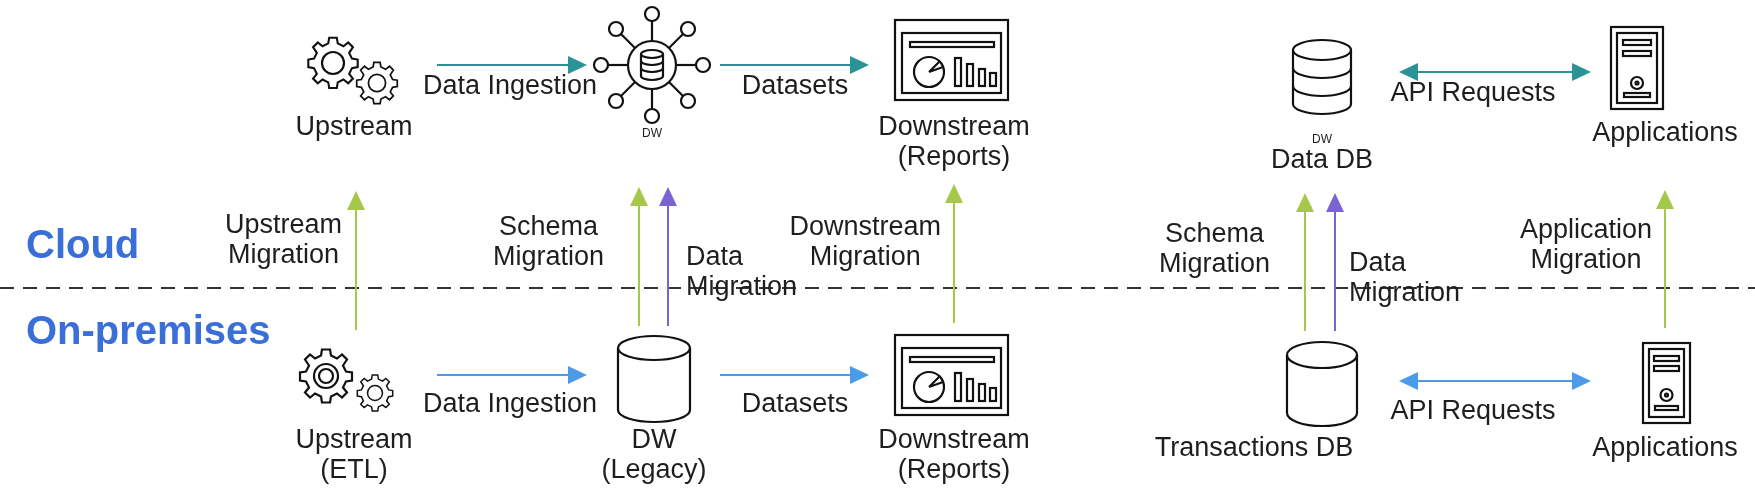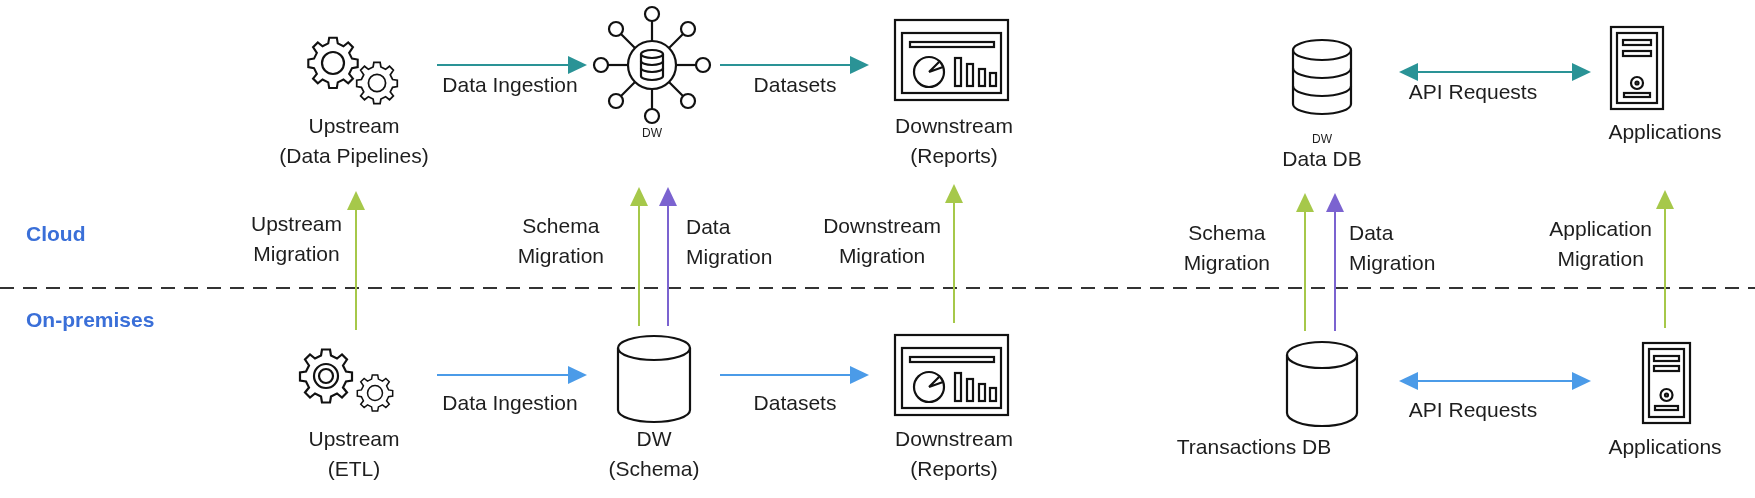--- a/index.html
+++ b/index.html
@@ -1,24 +1,24 @@
 <!DOCTYPE html>
 <html><head>
 <meta charset="utf-8">
 <style>
   html, body { margin: 0; padding: 0; background: #ffffff; }
   body { width: 1755px; height: 498px; position: relative; overflow: hidden;
          font-family: "Liberation Sans", "DejaVu Sans", sans-serif; color: #1a1a1a; }
   svg#diagram { position: absolute; left: 0; top: 0; }
-  .lbl { position: absolute; font-size: 21px; line-height: 30px; color: #1e1e1e; white-space: nowrap; }
+  .lbl { position: absolute; font-size: 27px; line-height: 30px; color: #1e1e1e; white-space: nowrap; }
   .c { text-align: center; transform: translateX(-50%); }
   .r { text-align: center; transform: translateX(-100%); }
-  .l { text-align: left; }
+  .l { text-align: left; margin-top: 29px; }
   .small { font-size: 12px; line-height: 14px; }
-  .zone { position: absolute; font-weight: bold; font-size: 21px; color: #3a6fd8; white-space: nowrap; }
+  .zone { position: absolute; font-weight: bold; font-size: 40px; color: #3a6fd8; white-space: nowrap; }
   .icn { stroke: #111; stroke-width: 2.2; fill: none; }
 </style>
 </head>
 <body>
 
 <svg id="diagram" width="1755" height="498" viewBox="0 0 1755 498">
   <defs>
     <marker id="mTeal" markerWidth="10" markerHeight="10" refX="8" refY="5" orient="auto" markerUnits="userSpaceOnUse">
         <path d="M0,0 L18,5 L0,10 z" fill="#2a9396" transform="scale(1.0)"></path>
       </marker>
@@ -208,21 +208,20 @@
       <rect x="12" y="63" width="23" height="4"></rect>
     </g>
   </g>
 </svg>
 
 <div class="zone" style="left:26px; top:222px;">Cloud</div>
 <div class="zone" style="left:26px; top:308px;">On-premises</div>
 
 <div class="lbl c" style="left:354px; top:111px;">
   <div>Upstream</div>
-  <div>(Data Pipelines)</div>
 </div>
 <div class="lbl c" style="left:510px; top:70px;">Data Ingestion</div>
 <div class="lbl c small" style="left:652px; top:126px;">DW</div>
 <div class="lbl c" style="left:795px; top:70px;">Datasets</div>
 <div class="lbl c" style="left:954px; top:111px;">
   <div>Downstream</div>
   <div>(Reports)</div>
 </div>
 <div class="lbl c small" style="left:1322px; top:132px;">DW</div>
 <div class="lbl c" style="left:1322px; top:144px;">Data DB</div>
@@ -258,21 +257,21 @@
   <div>Migration</div>
 </div>
 
 <div class="lbl c" style="left:354px; top:424px;">
   <div>Upstream</div>
   <div>(ETL)</div>
 </div>
 <div class="lbl c" style="left:510px; top:388px;">Data Ingestion</div>
 <div class="lbl c" style="left:654px; top:424px;">
   <div>DW</div>
-  <div>(Schema)</div>
+  <div>(Legacy)</div>
 </div>
 <div class="lbl c" style="left:795px; top:388px;">Datasets</div>
 <div class="lbl c" style="left:954px; top:424px;">
   <div>Downstream</div>
   <div>(Reports)</div>
 </div>
 <div class="lbl c" style="left:1254px; top:432px;">Transactions DB</div>
 <div class="lbl c" style="left:1473px; top:395px;">API Requests</div>
 <div class="lbl c" style="left:1665px; top:432px;">Applications</div>
 

